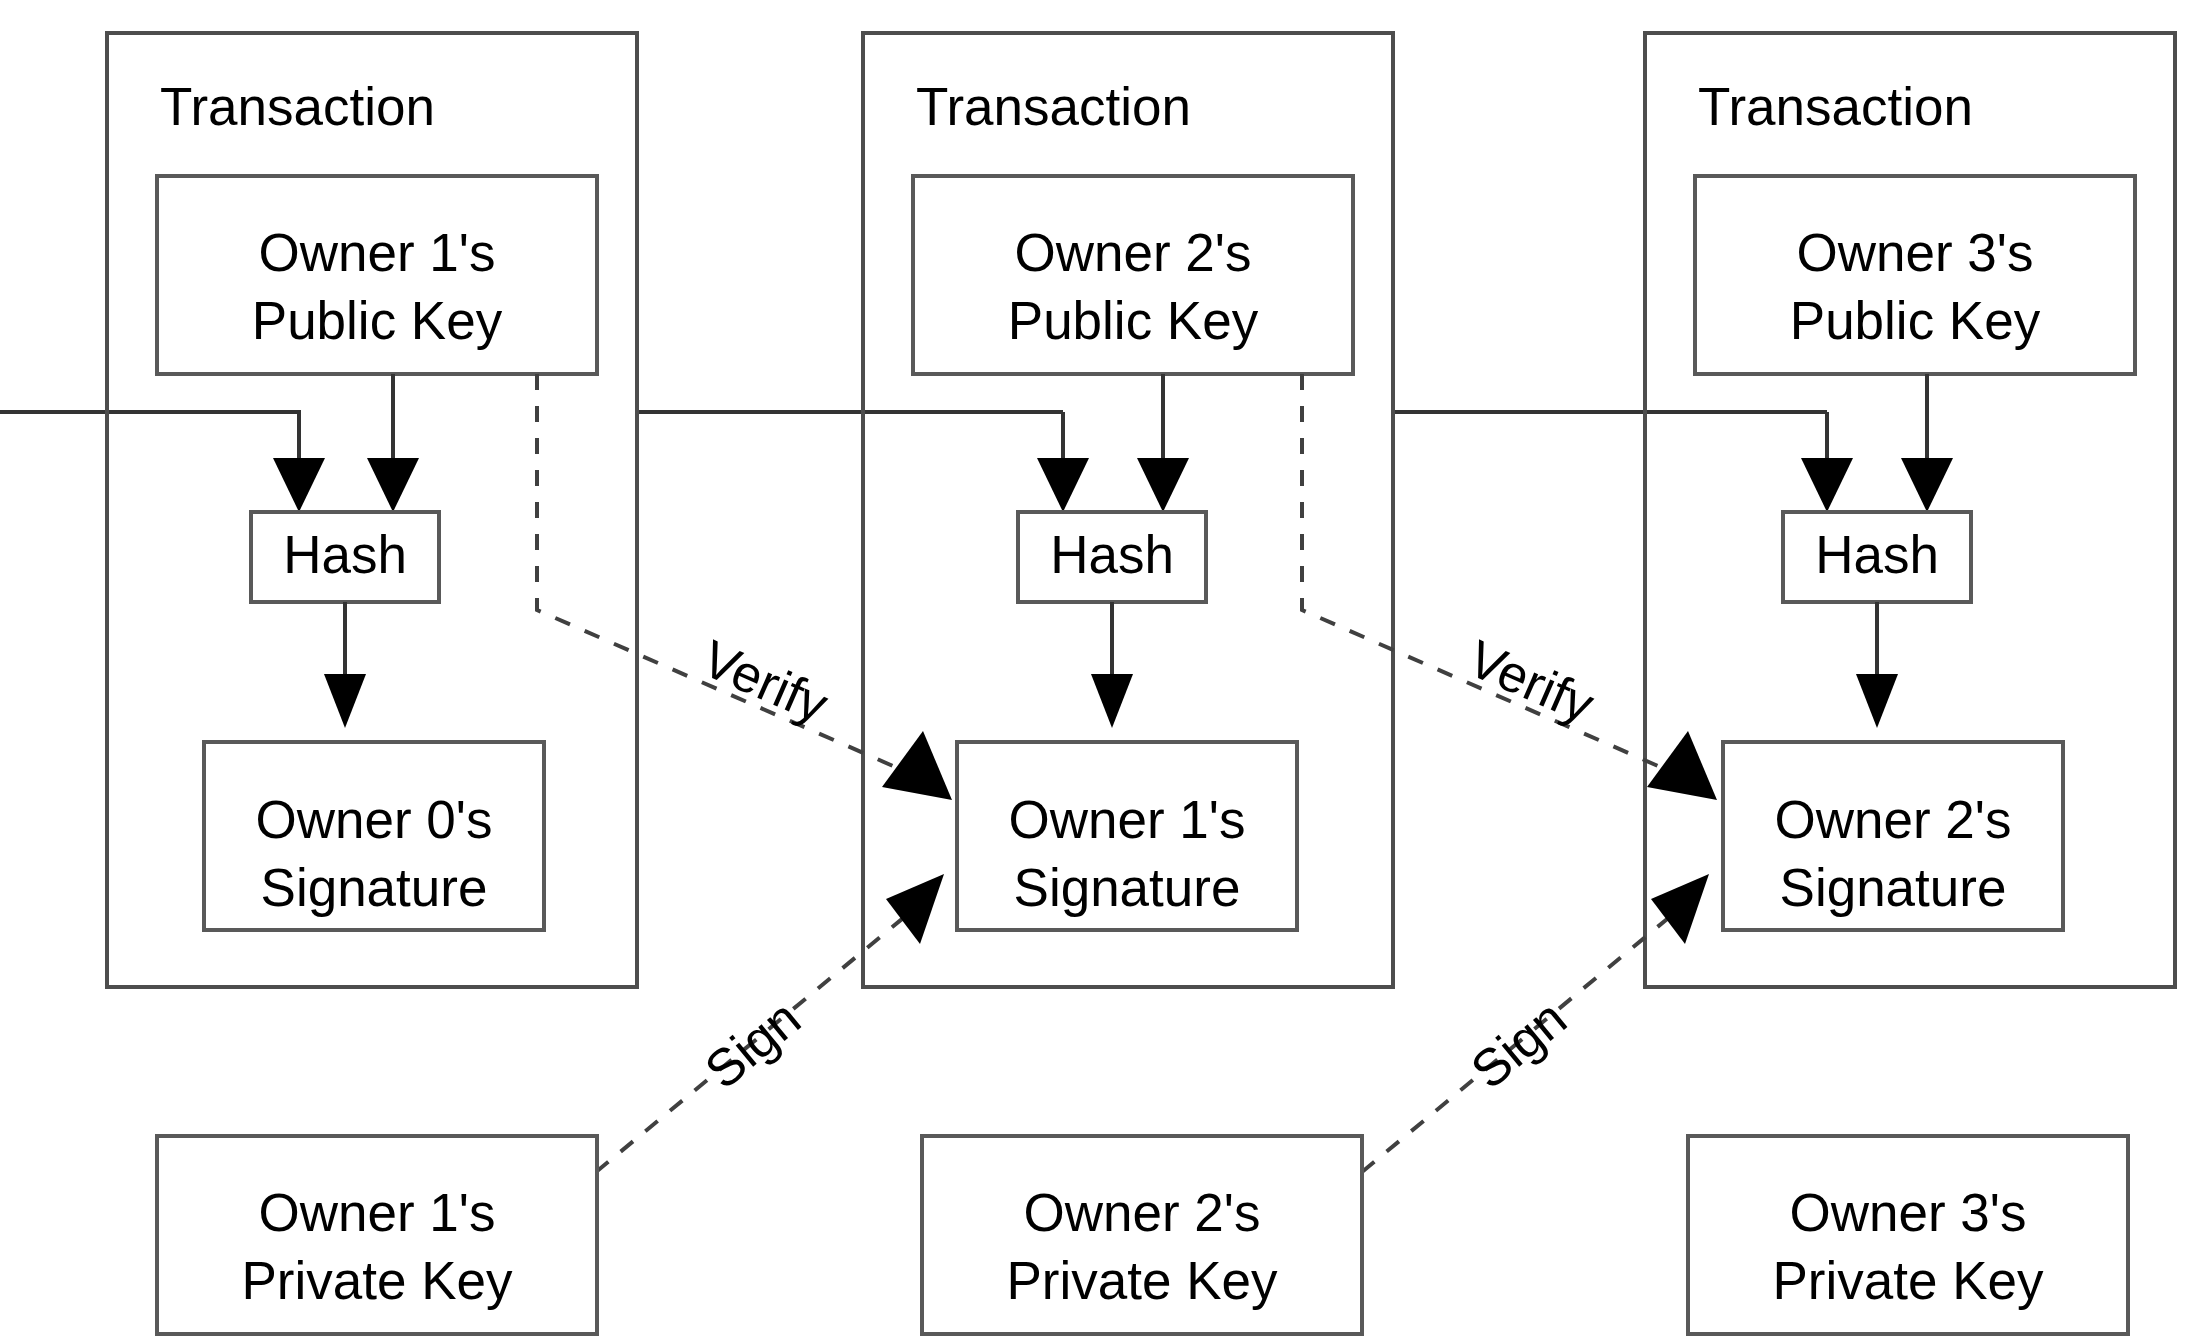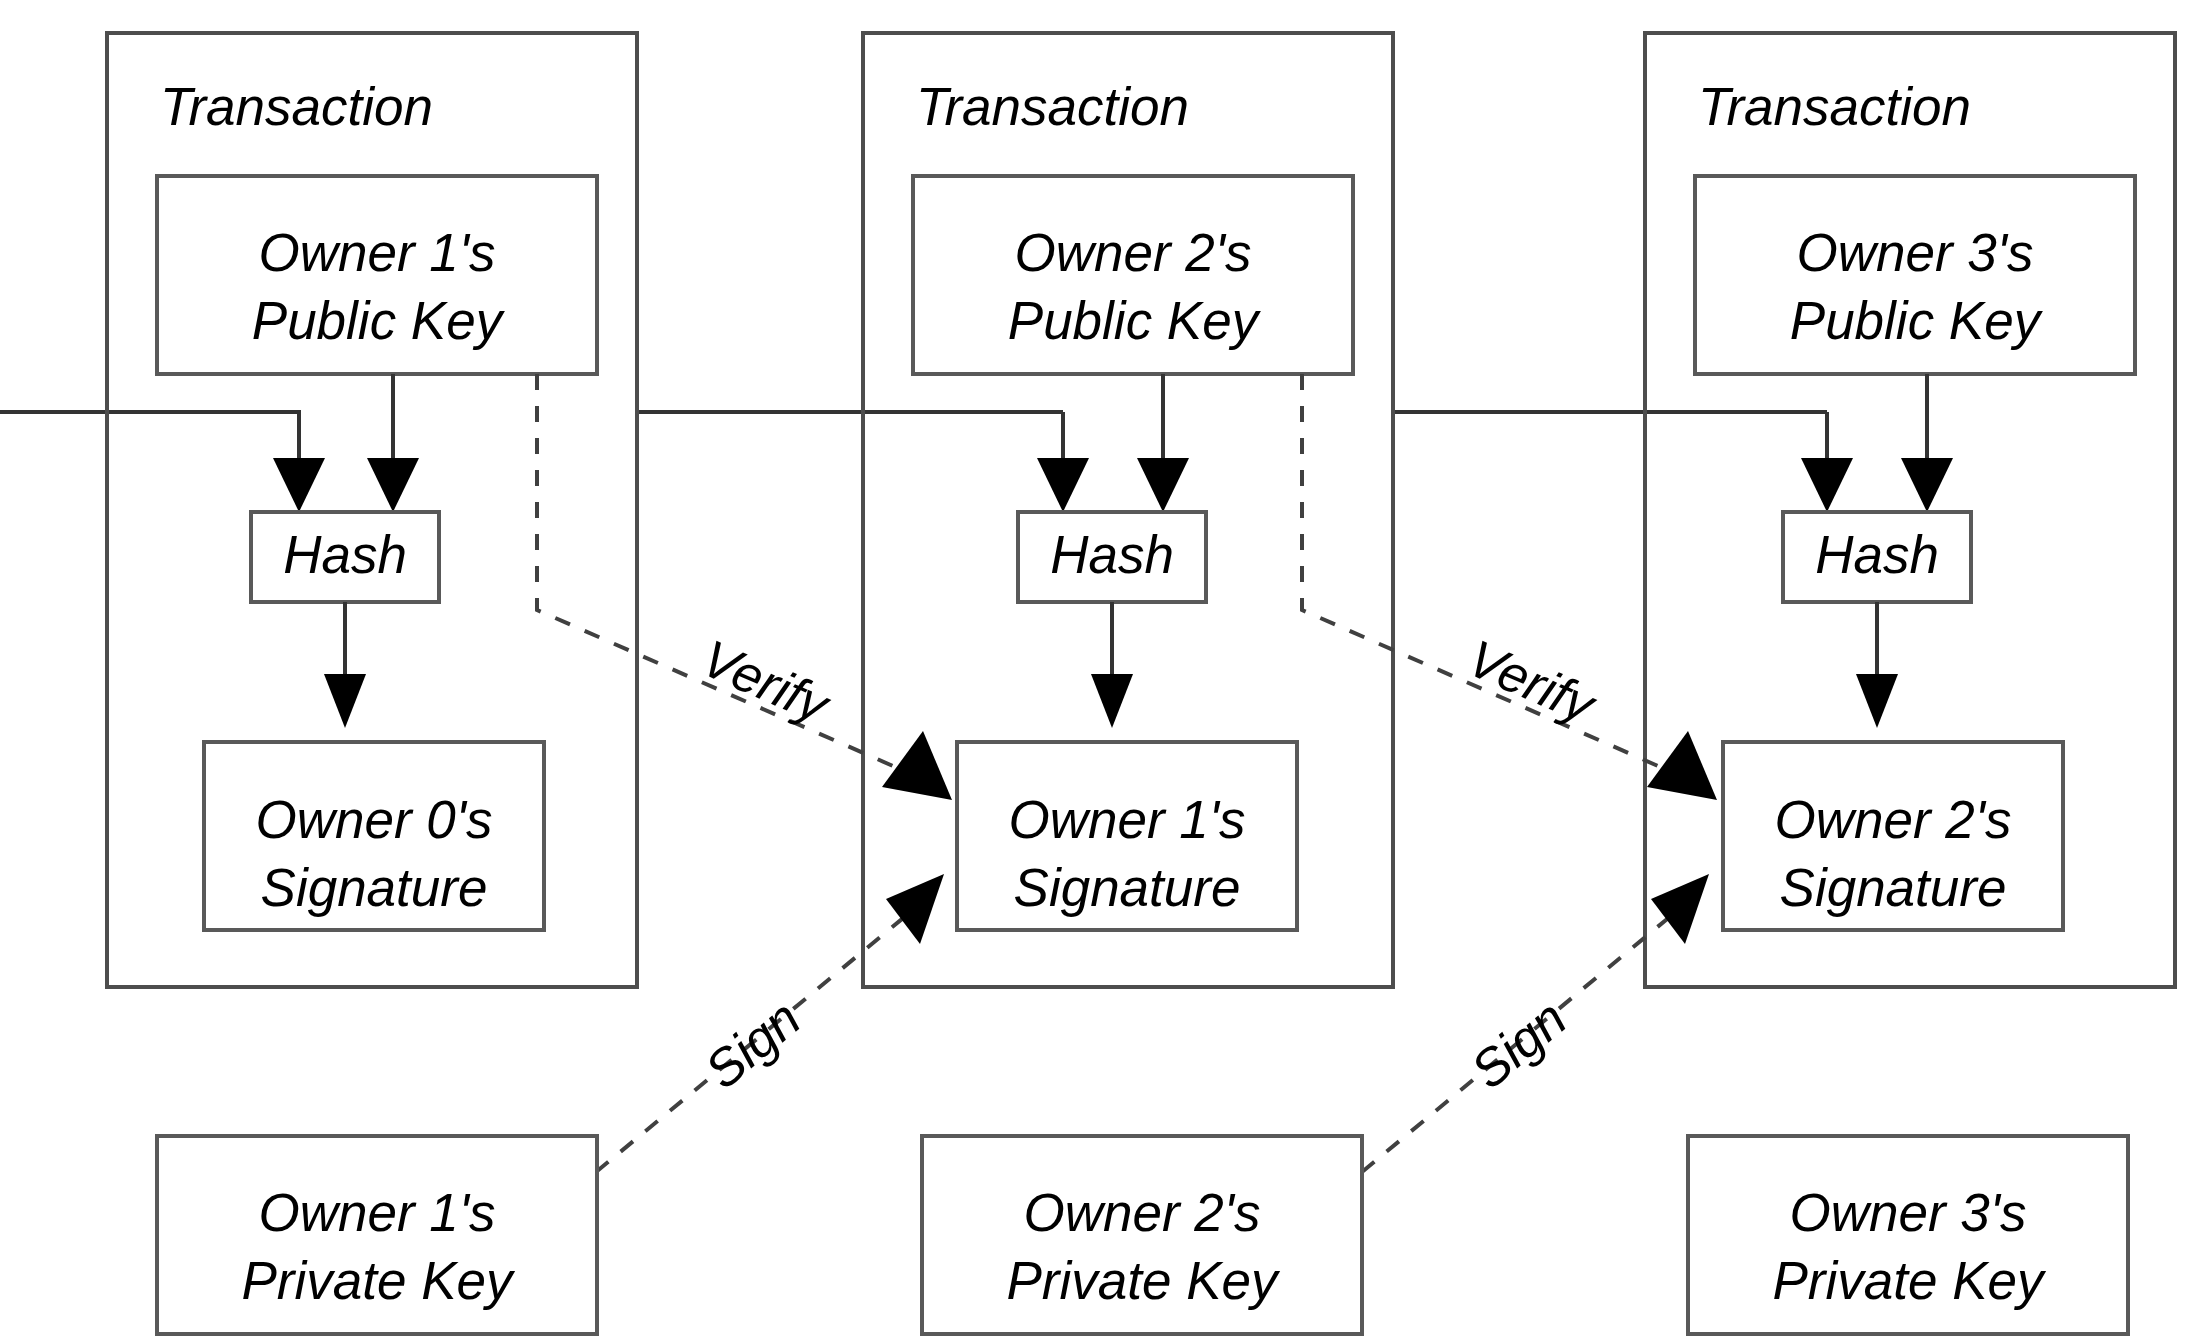--- a/index.html
+++ b/index.html
@@ -11,21 +11,20 @@
     width: 2200px;
     height: 1342px;
     font-family: "Liberation Sans", sans-serif;
     overflow: hidden;
   }
   #diagram-root {
     position: relative;
     width: 2200px;
     height: 1342px;
     background: #ffffff;
-    font-style: italic;
   }
   svg.canvas {
     position: absolute;
     left: 0;
     top: 0;
     width: 2200px;
     height: 1342px;
     display: block;
   }
   .tx-frame {

